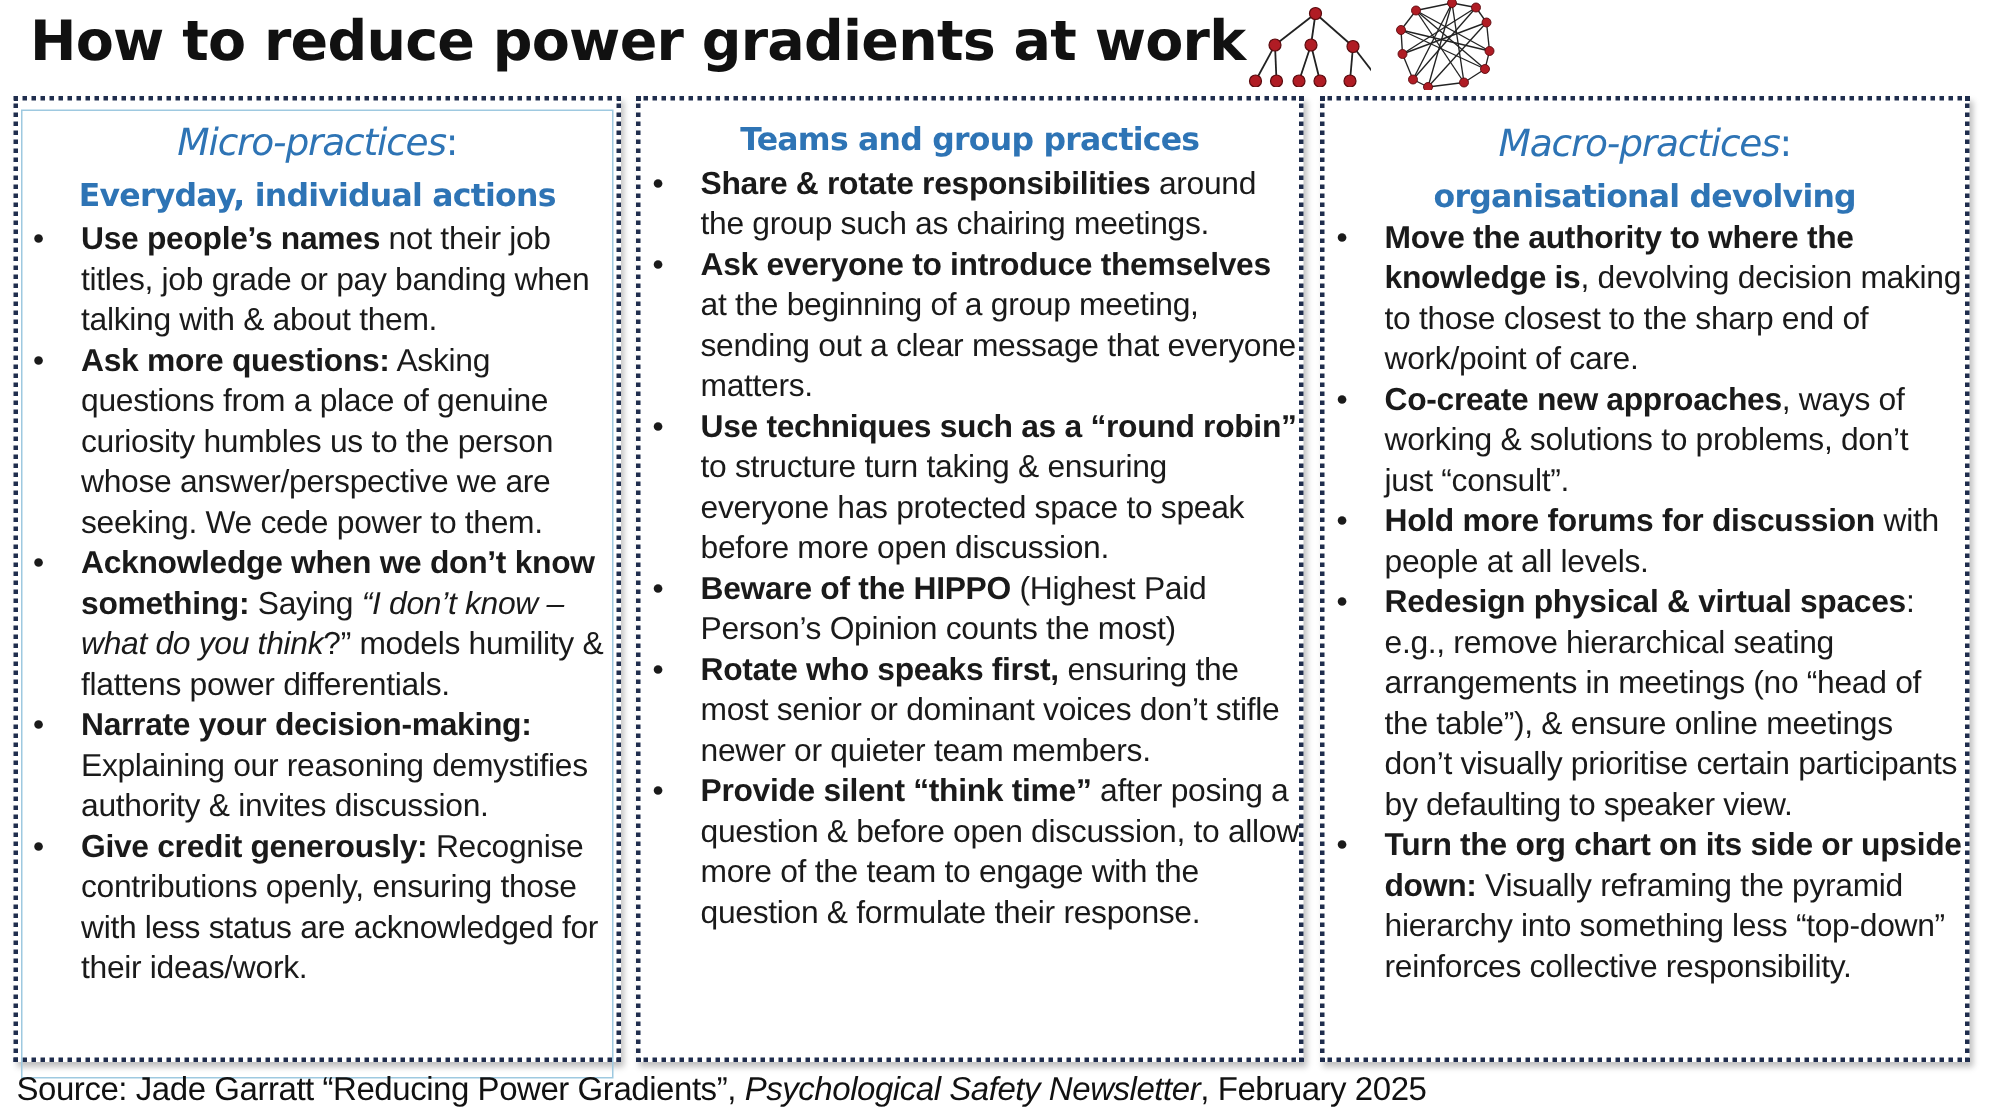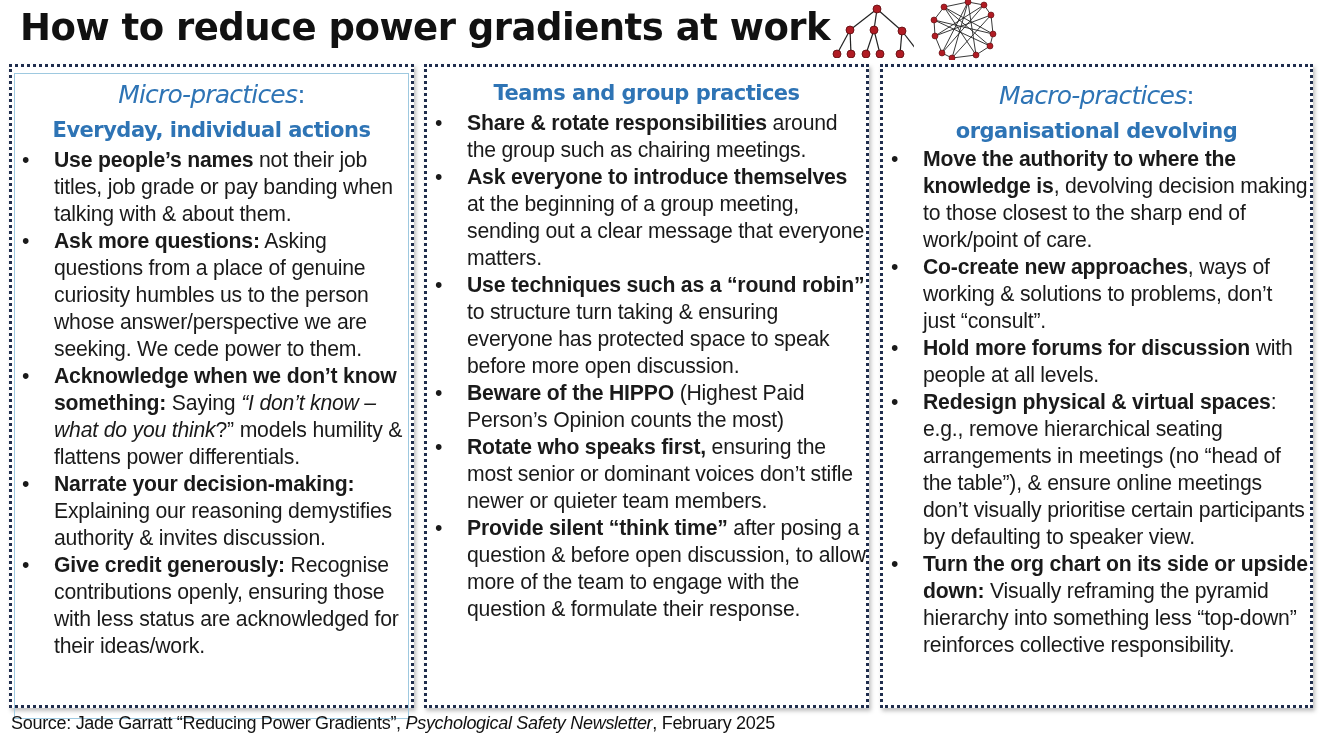--- a/index.html
+++ b/index.html
@@ -23,21 +23,21 @@
   li { position: relative; padding-left: 40px; font-size: 21.2px; line-height: 27px;
        font-family: "Liberation Sans", sans-serif; letter-spacing: -0.2px; }
   li .bullet { position: absolute; left: 8px; top: 0; }
   li b { font-weight: bold; }
   li i { font-style: italic; }
   .col1 .hdr { margin-top: 12px; }
   .col1 ul { margin-left: 2px; }
   .col2 .hdr { margin-top: 10px; }
   .col3 .hdr { margin-top: 13px; }
   .col3 ul { margin-top: -2px; }
-  .source { position: absolute; left: 11px; top: 713px; font-size: 18px;
+  .source { position: absolute; left: 11px; top: 713px; font-size: 22px;
             font-family: "Liberation Sans", sans-serif; letter-spacing: -0.3px; color: #111; }
 </style>
 </head>
 <body>
 
 <div class="title">How to reduce power gradients at work</div>
 
 <svg class="icon-tree" viewBox="0 0 100 56">
   <g stroke="#222" stroke-width="1.2">
     <line x1="63" y1="7" x2="36" y2="28"></line>

